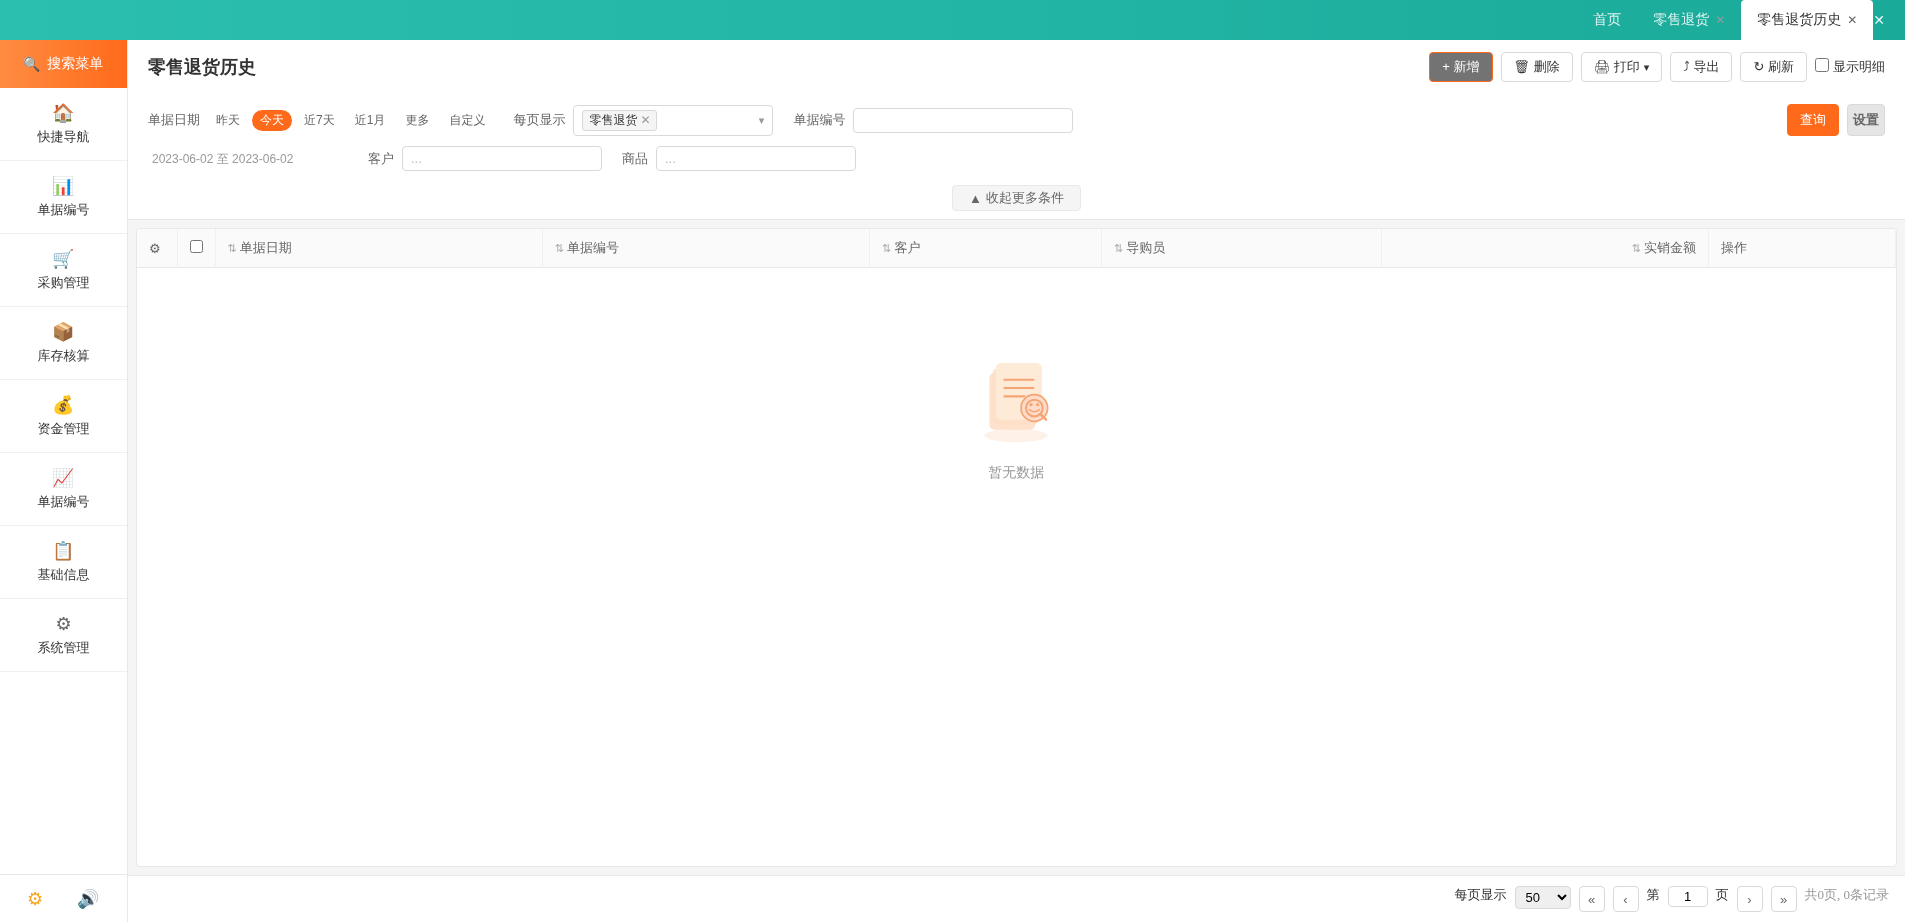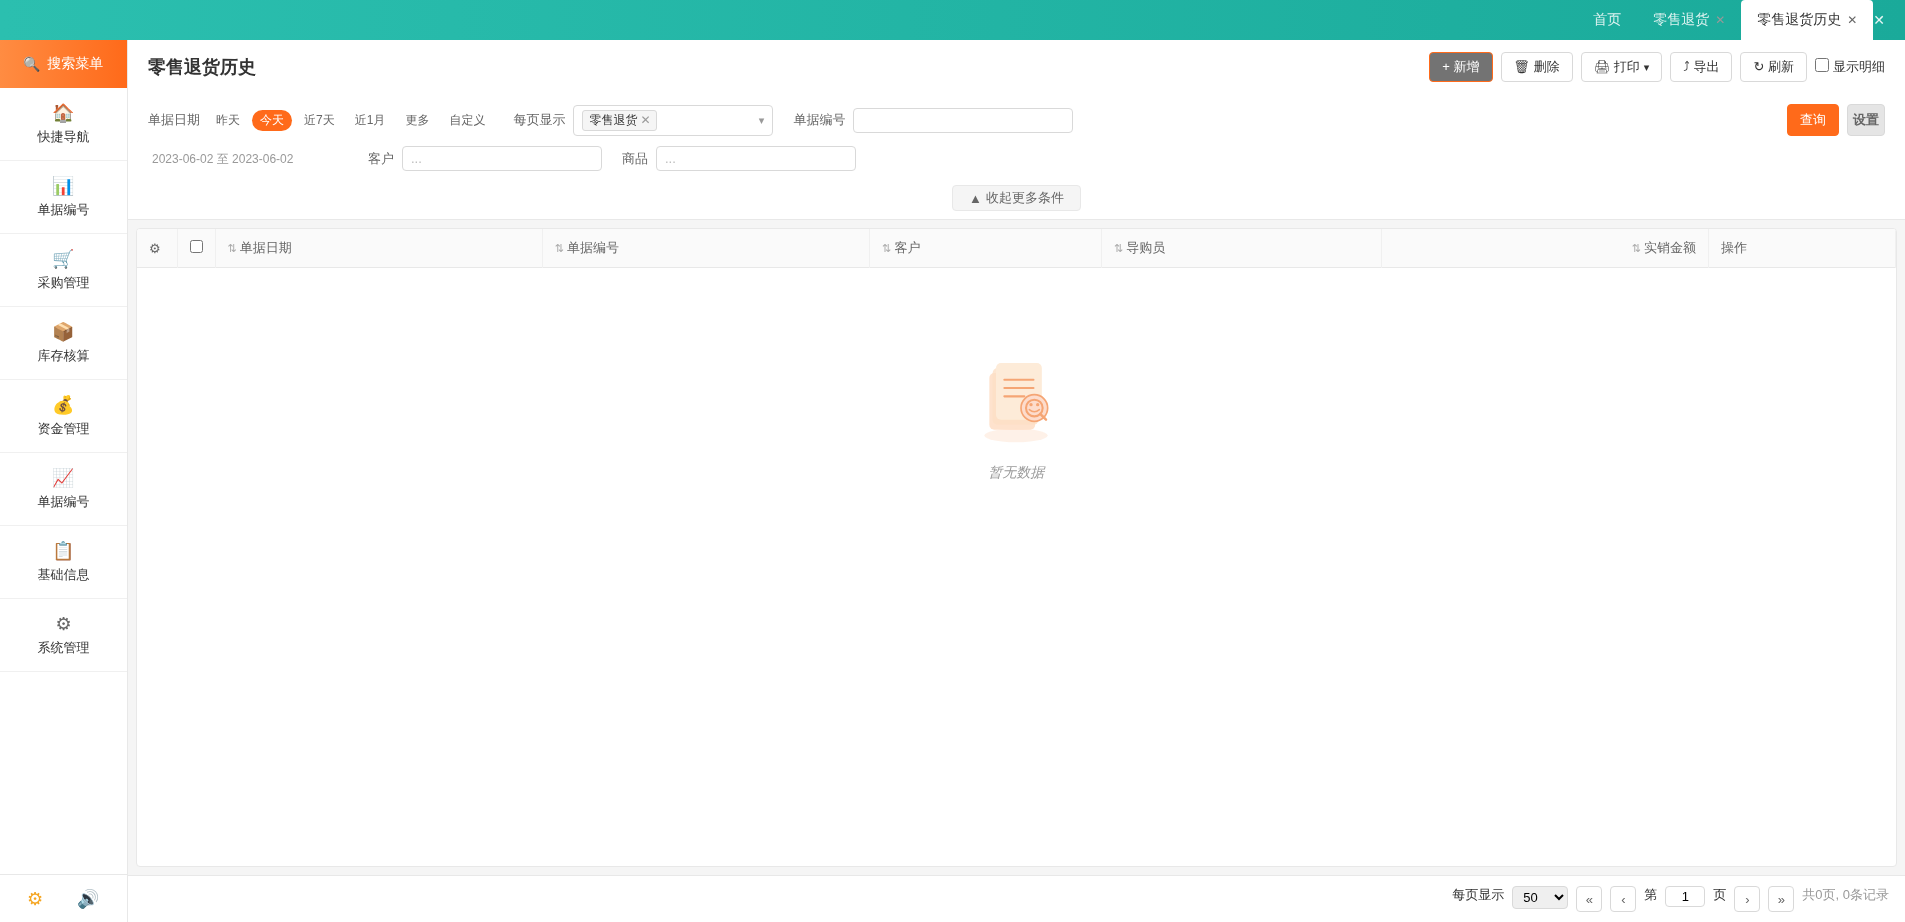--- a/index.html
+++ b/index.html
@@ -316,21 +316,20 @@
 
     
     .empty-state {
       display: flex;
       flex-direction: column;
       align-items: center;
       justify-content: center;
       padding: 80px 0;
       color: #999;
       font-size: 14px;
-      font-style: italic;
     }
     .empty-icon {
       width: 100px;
       height: 100px;
       margin-bottom: 16px;
     }
 
     
     .pagination-bar {
       display: flex;
@@ -364,21 +363,21 @@
       color: #666;
     }
     .page-input {
       width: 40px;
       border: 1px solid #d9d9d9;
       border-radius: 4px;
       padding: 2px 4px;
       text-align: center;
       font-size: 13px;
     }
-    .page-info { color: #999; font-size: 13px; }
+    .page-info { color: #999; font-size: 13px; font-family: Liberation Serif, serif; }
   </style>
 </head>
 <body>
 
 <div class="top-bar">
   <div class="top-bar-tabs">
     <div class="tab-item">
       <span>首页</span>
     </div>
     <div class="tab-item">

